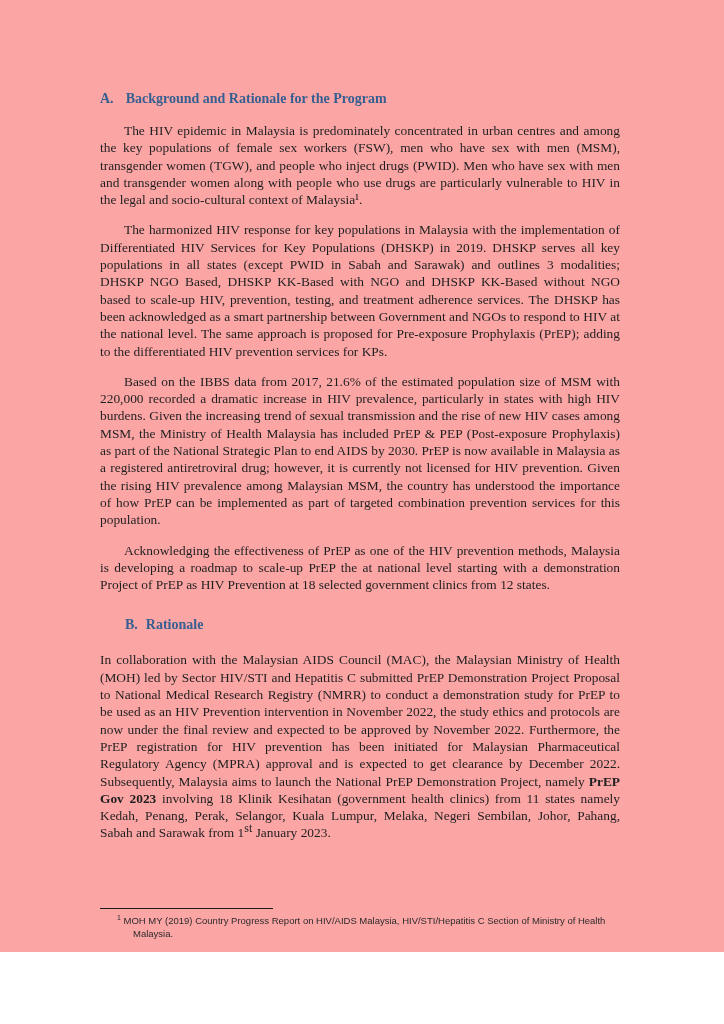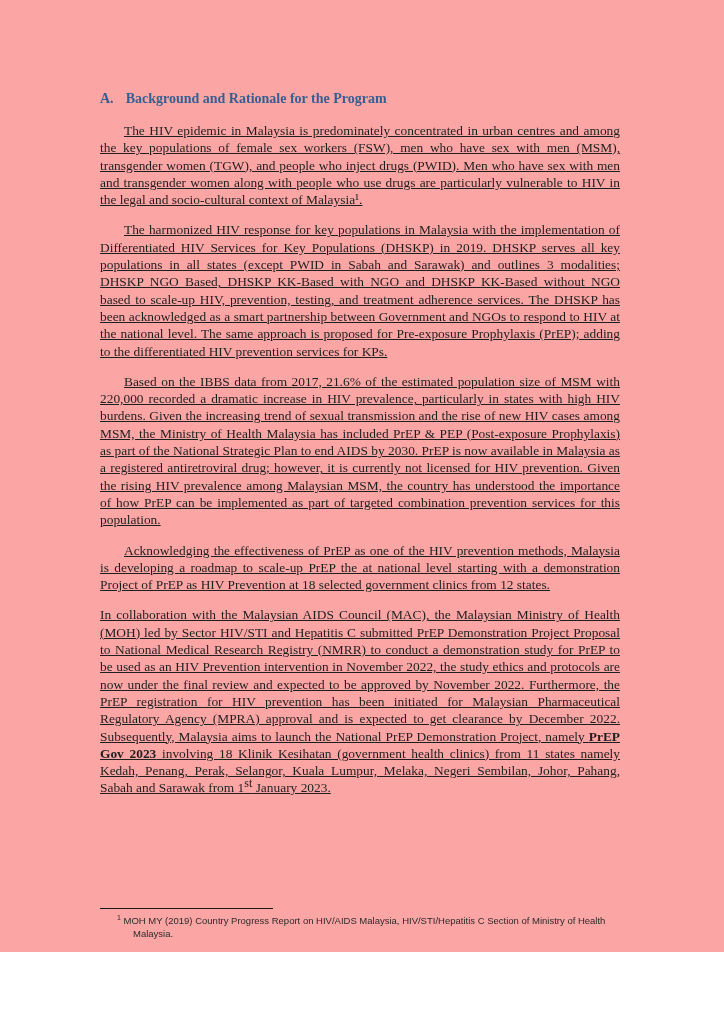--- a/index.html
+++ b/index.html
@@ -38,21 +38,20 @@
   }
   .heading-b .h-num {
     margin-right: 8px;
   }
   .body-para {
     font-size: 13.4px;
     line-height: 17.3px;
     color: #1f1f1f;
     text-align: justify;
     margin: 0 0 13px 0;
-    text-decoration: underline;
   }
   .indent {
     text-indent: 24px;
   }
   .bold {
     font-weight: bold;
   }
   sup.ord {
     font-size: 12px;
     line-height: 0;
@@ -97,20 +96,23 @@
     </h2>
 
     <p class="body-para indent">The HIV epidemic in Malaysia is predominately concentrated in urban centres and among the key populations of female sex workers (FSW), men who have sex with men (MSM), transgender women (TGW), and people who inject drugs (PWID). Men who have sex with men and transgender women along with people who use drugs are particularly vulnerable to HIV in the legal and socio-cultural context of Malaysia¹.</p>
 
     <p class="body-para indent">The harmonized HIV response for key populations in Malaysia with the implementation of Differentiated HIV Services for Key Populations (DHSKP) in 2019. DHSKP serves all key populations in all states (except PWID in Sabah and Sarawak) and outlines 3 modalities; DHSKP NGO Based, DHSKP KK-Based with NGO and DHSKP KK-Based without NGO based to scale-up HIV, prevention, testing, and treatment adherence services. The DHSKP has been acknowledged as a smart partnership between Government and NGOs to respond to HIV at the national level. The same approach is proposed for Pre-exposure Prophylaxis (PrEP); adding to the differentiated HIV prevention services for KPs.</p>
 
     <p class="body-para indent">Based on the IBBS data from 2017, 21.6% of the estimated population size of MSM with 220,000 recorded a dramatic increase in HIV prevalence, particularly in states with high HIV burdens. Given the increasing trend of sexual transmission and the rise of new HIV cases among MSM, the Ministry of Health Malaysia has included PrEP &amp; PEP (Post-exposure Prophylaxis) as part of the National Strategic Plan to end AIDS by 2030. PrEP is now available in Malaysia as a registered antiretroviral drug; however, it is currently not licensed for HIV prevention. Given the rising HIV prevalence among Malaysian MSM, the country has understood the importance of how PrEP can be implemented as part of targeted combination prevention services for this population.</p>
 
     <p class="body-para indent">Acknowledging the effectiveness of PrEP as one of the HIV prevention methods, Malaysia is developing a roadmap to scale-up PrEP the at national level starting with a demonstration Project of PrEP as HIV Prevention at 18 selected government clinics from 12 states.</p>
 
+    <h2 class="heading heading-b">
+      <span class="h-num">B.</span><span class="h-text">Rationale</span>
+    </h2>
 
     <p class="body-para"><span>In collaboration with the Malaysian AIDS Council (MAC), the Malaysian Ministry of Health (MOH) led by Sector HIV/STI and Hepatitis C submitted PrEP Demonstration Project Proposal to National Medical Research Registry (NMRR) to conduct a demonstration study for PrEP to be used as an HIV Prevention intervention in November 2022, the study ethics and protocols are now under the final review and expected to be approved by November 2022. Furthermore, the PrEP registration for HIV prevention has been initiated for Malaysian Pharmaceutical Regulatory Agency (MPRA) approval and is expected to get clearance by December 2022. Subsequently, Malaysia aims to launch the National PrEP Demonstration Project, namely </span><span class="bold">PrEP Gov 2023</span><span> involving 18 Klinik Kesihatan (government health clinics) from 11 states namely Kedah, Penang, Perak, Selangor, Kuala Lumpur, Melaka, Negeri Sembilan, Johor, Pahang, Sabah and Sarawak from 1</span><sup class="ord">st</sup><span> January 2023.</span></p>
 
   </main>
 
   <div class="footnote-area">
     <div class="footnote-rule"></div>
     <p class="footnote"><sup>1</sup><span> MOH MY (2019) Country Progress Report on HIV/AIDS Malaysia, HIV/STI/Hepatitis C Section of Ministry of Health Malaysia.</span></p>
   </div>
 </div>

